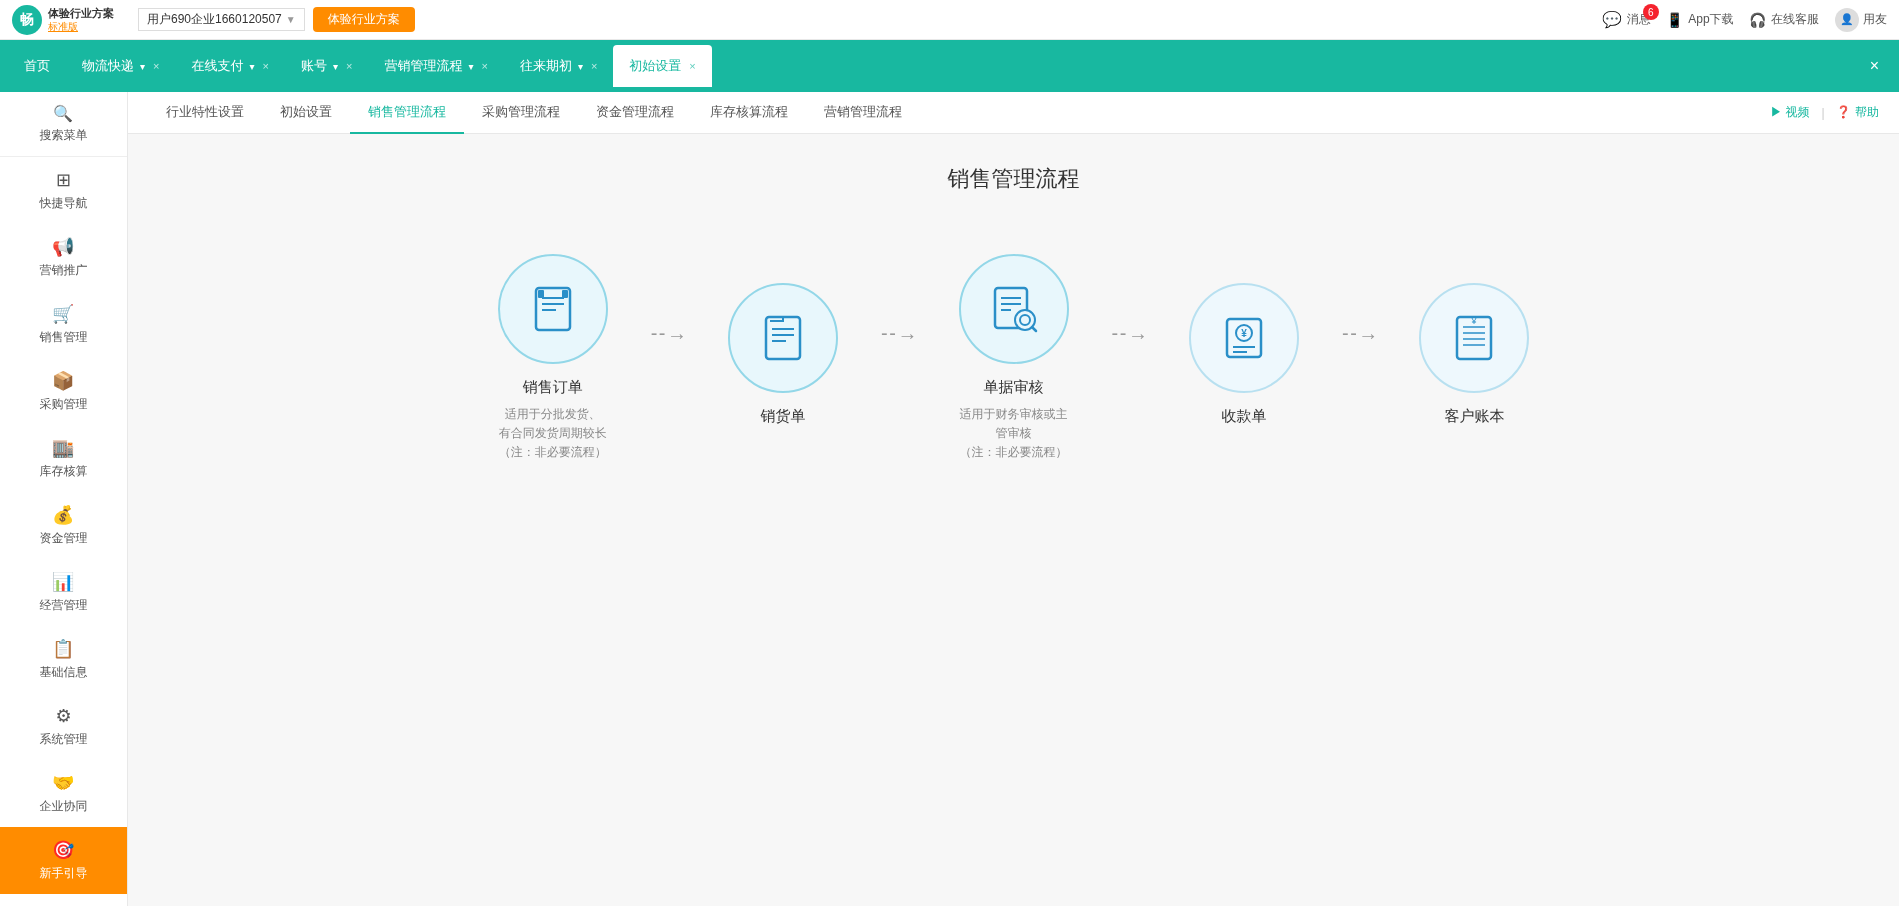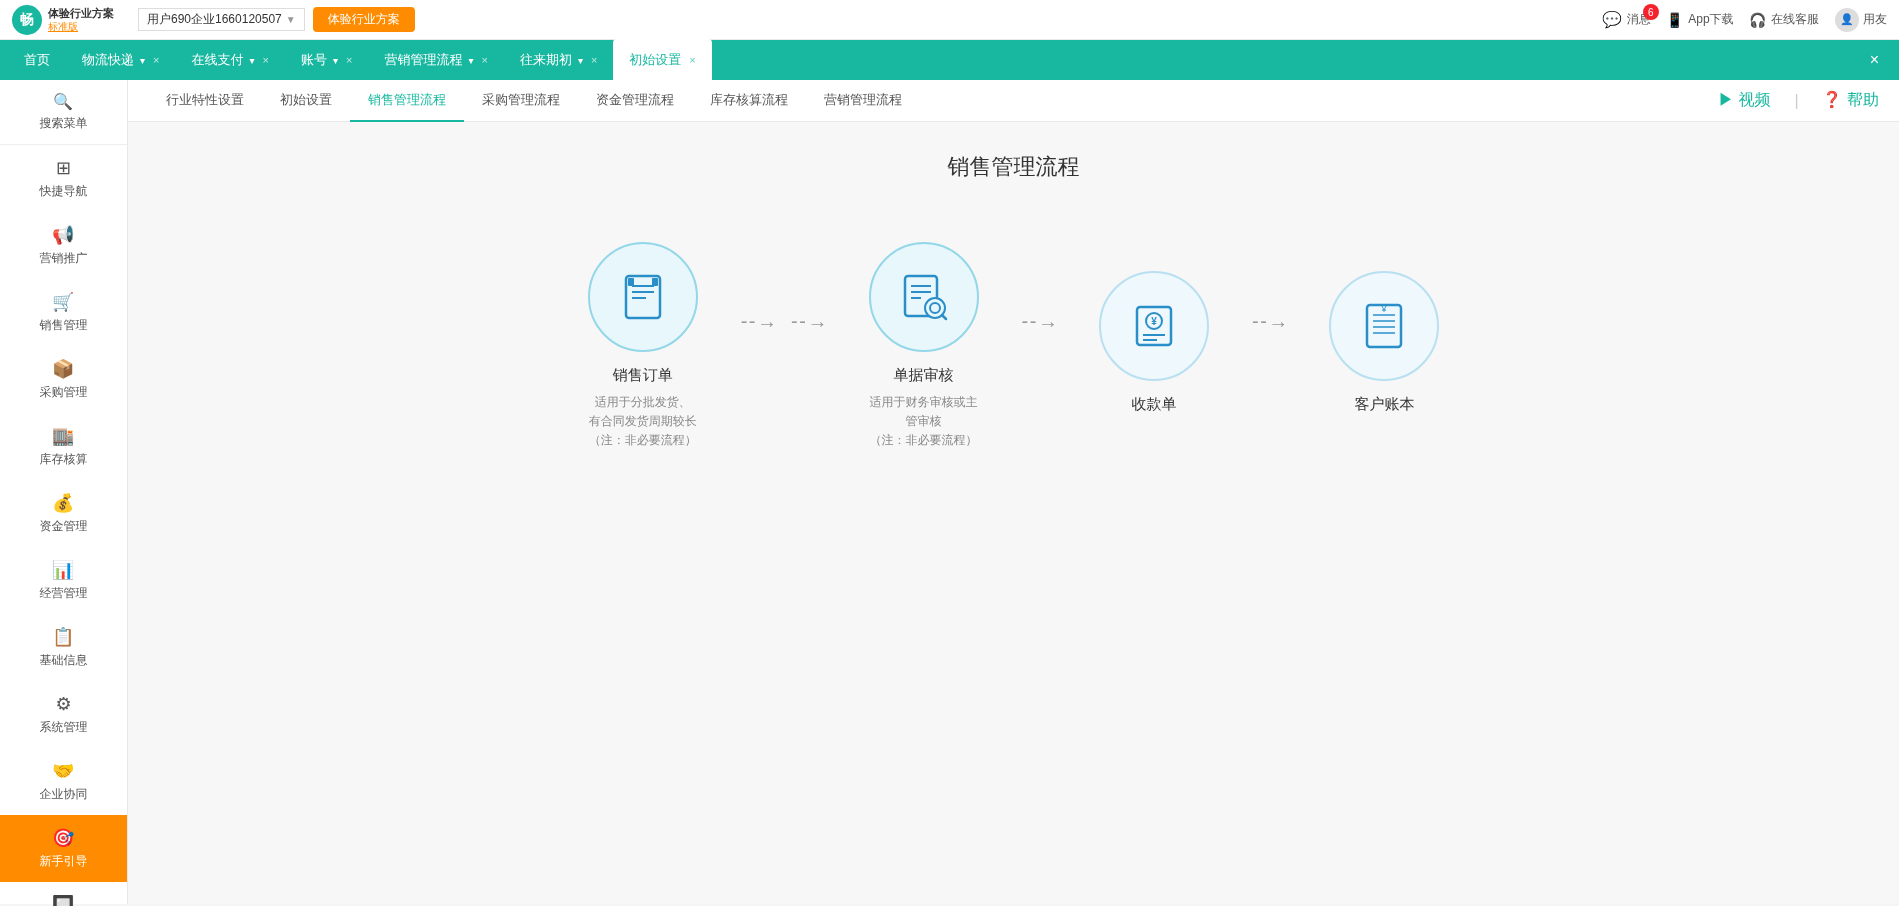--- a/index.html
+++ b/index.html
@@ -10,21 +10,21 @@
     .top-bar-left { display: flex; align-items: center; gap: 8px; }
     .user-selector { display: flex; align-items: center; gap: 4px; border: 1px solid #ddd; border-radius: 0; padding: 2px 8px; font-size: 12px; color: #333; cursor: pointer; }
     .user-selector .arrow { color: #999; font-size: 10px; }
     .trial-btn { background: #ff8c00; color: #fff; border: none; border-radius: 4px; padding: 4px 15px; font-size: 12px; cursor: pointer; }
     .top-bar-right { display: flex; align-items: center; gap: 16px; font-size: 12px; color: #555; }
     .top-bar-right .icon-item { display: flex; align-items: center; gap: 4px; cursor: pointer; position: relative; }
     .badge { background: #f5222d; color: #fff; border-radius: 50%; width: 16px; height: 16px; font-size: 10px; display: flex; align-items: center; justify-content: center; position: absolute; top: -6px; right: -8px; }
     .avatar-circle { width: 24px; height: 24px; border-radius: 50%; background: #ddd; display: flex; align-items: center; justify-content: center; font-size: 11px; }
 
     
-    .nav-tabs { display: flex; align-items: center; background: #18b8a0; height: 40px; padding: 0 8px; gap: 0; }
+    .nav-tabs { display: flex; align-items: center; background: #18b8a0; height: 52px; padding: 0 8px; gap: 0; }
     .nav-tab { display: flex; align-items: center; gap: 4px; padding: 0 16px; height: 42px; color: #fff; font-size: 13px; cursor: pointer; white-space: nowrap; }
     .nav-tab.active { background: #fff; color: #18b8a0; border-radius: 4px 4px 0 0; }
     .nav-tab .close-x { font-size: 11px; margin-left: 4px; opacity: 0.7; }
     .nav-tab .arrow-down { font-size: 10px; margin-left: 2px; }
     .nav-right-x { margin-left: auto; color: #fff; font-size: 16px; cursor: pointer; padding: 0 12px; }
 
     
     .main-layout { display: flex; height: calc(906px - 40px - 42px); }
 
     
@@ -38,21 +38,21 @@
     .search-item .search-icon { font-size: 16px; color: #18b8a0; }
 
     
     .content { flex: 1; background: #f7f7f7; display: flex; flex-direction: column; overflow: hidden; }
 
     
     .sub-tabs { display: flex; align-items: center; background: #fff; padding: 0 20px; border-bottom: 1px solid #e8e8e8; height: 42px; justify-content: space-between; }
     .sub-tabs-left { display: flex; align-items: center; gap: 0; font-family: Liberation Serif, serif; }
     .sub-tab { padding: 0 18px; height: 42px; display: flex; align-items: center; font-size: 13px; color: #555; cursor: pointer; border-bottom: 2px solid transparent; }
     .sub-tab.active { color: #18b8a0; border-bottom: 2px solid #18b8a0; }
-    .sub-tabs-right { display: flex; align-items: center; gap: 24px; font-size: 16px; color: #18b8a0; cursor: pointer; }
+    .sub-tabs-right { display: flex; align-items: center; gap: 12px; font-size: 12px; color: #18b8a0; cursor: pointer; }
 
     
     .content-body { flex: 1; padding: 30px; overflow-y: auto; }
     .page-title { text-align: center; font-size: 22px; font-weight: 500; color: #333; margin-bottom: 60px; }
 
     
     .flow-diagram { display: flex; align-items: center; justify-content: center; gap: 0; margin-top: 20px; }
     .flow-item { display: flex; flex-direction: column; align-items: center; width: 180px; }
     .flow-circle { width: 110px; height: 110px; border-radius: 50%; border: 2px solid #93d7e8; background: #e8f7fc; display: flex; align-items: center; justify-content: center; font-size: 36px; color: #2a8fc8; margin-bottom: 14px; }
     .flow-circle.lighter { border-color: #b8e0f0; background: #eef8fd; }
@@ -249,20 +249,33 @@
               <rect x="10" y="6" width="6" height="8" rx="1" fill="#2a8fc8"></rect>
               <rect x="34" y="6" width="6" height="8" rx="1" fill="#2a8fc8"></rect>
             </svg>
           </div>
           <div class="flow-label">销售订单</div>
           <div class="flow-desc">适用于分批发货、<br>有合同发货周期较长<br>（注：非必要流程）</div>
         </div>
 
         <div class="flow-arrow">- - →</div>
 
+        <div class="flow-item">
+          <div class="flow-circle">
+            <svg width="50" height="50" viewBox="0 0 50 50">
+              <rect x="8" y="4" width="34" height="42" rx="3" fill="none" stroke="#2a8fc8" stroke-width="2.5"></rect>
+              <line x1="14" y1="16" x2="36" y2="16" stroke="#2a8fc8" stroke-width="2"></line>
+              <line x1="14" y1="22" x2="36" y2="22" stroke="#2a8fc8" stroke-width="2"></line>
+              <line x1="14" y1="28" x2="28" y2="28" stroke="#2a8fc8" stroke-width="2"></line>
+              <path d="M12 8 L25 8 L25 4" stroke="#2a8fc8" stroke-width="2" fill="none"></path>
+            </svg>
+          </div>
+          <div class="flow-label">销货单</div>
+          <div class="flow-desc"></div>
+        </div>
 
         <div class="flow-arrow">- - →</div>
 
         <div class="flow-item">
           <div class="flow-circle">
             <svg width="50" height="50" viewBox="0 0 50 50">
               <rect x="6" y="4" width="32" height="40" rx="3" fill="none" stroke="#2a8fc8" stroke-width="2.5"></rect>
               <line x1="12" y1="14" x2="32" y2="14" stroke="#2a8fc8" stroke-width="2"></line>
               <line x1="12" y1="20" x2="32" y2="20" stroke="#2a8fc8" stroke-width="2"></line>
               <line x1="12" y1="26" x2="22" y2="26" stroke="#2a8fc8" stroke-width="2"></line>

